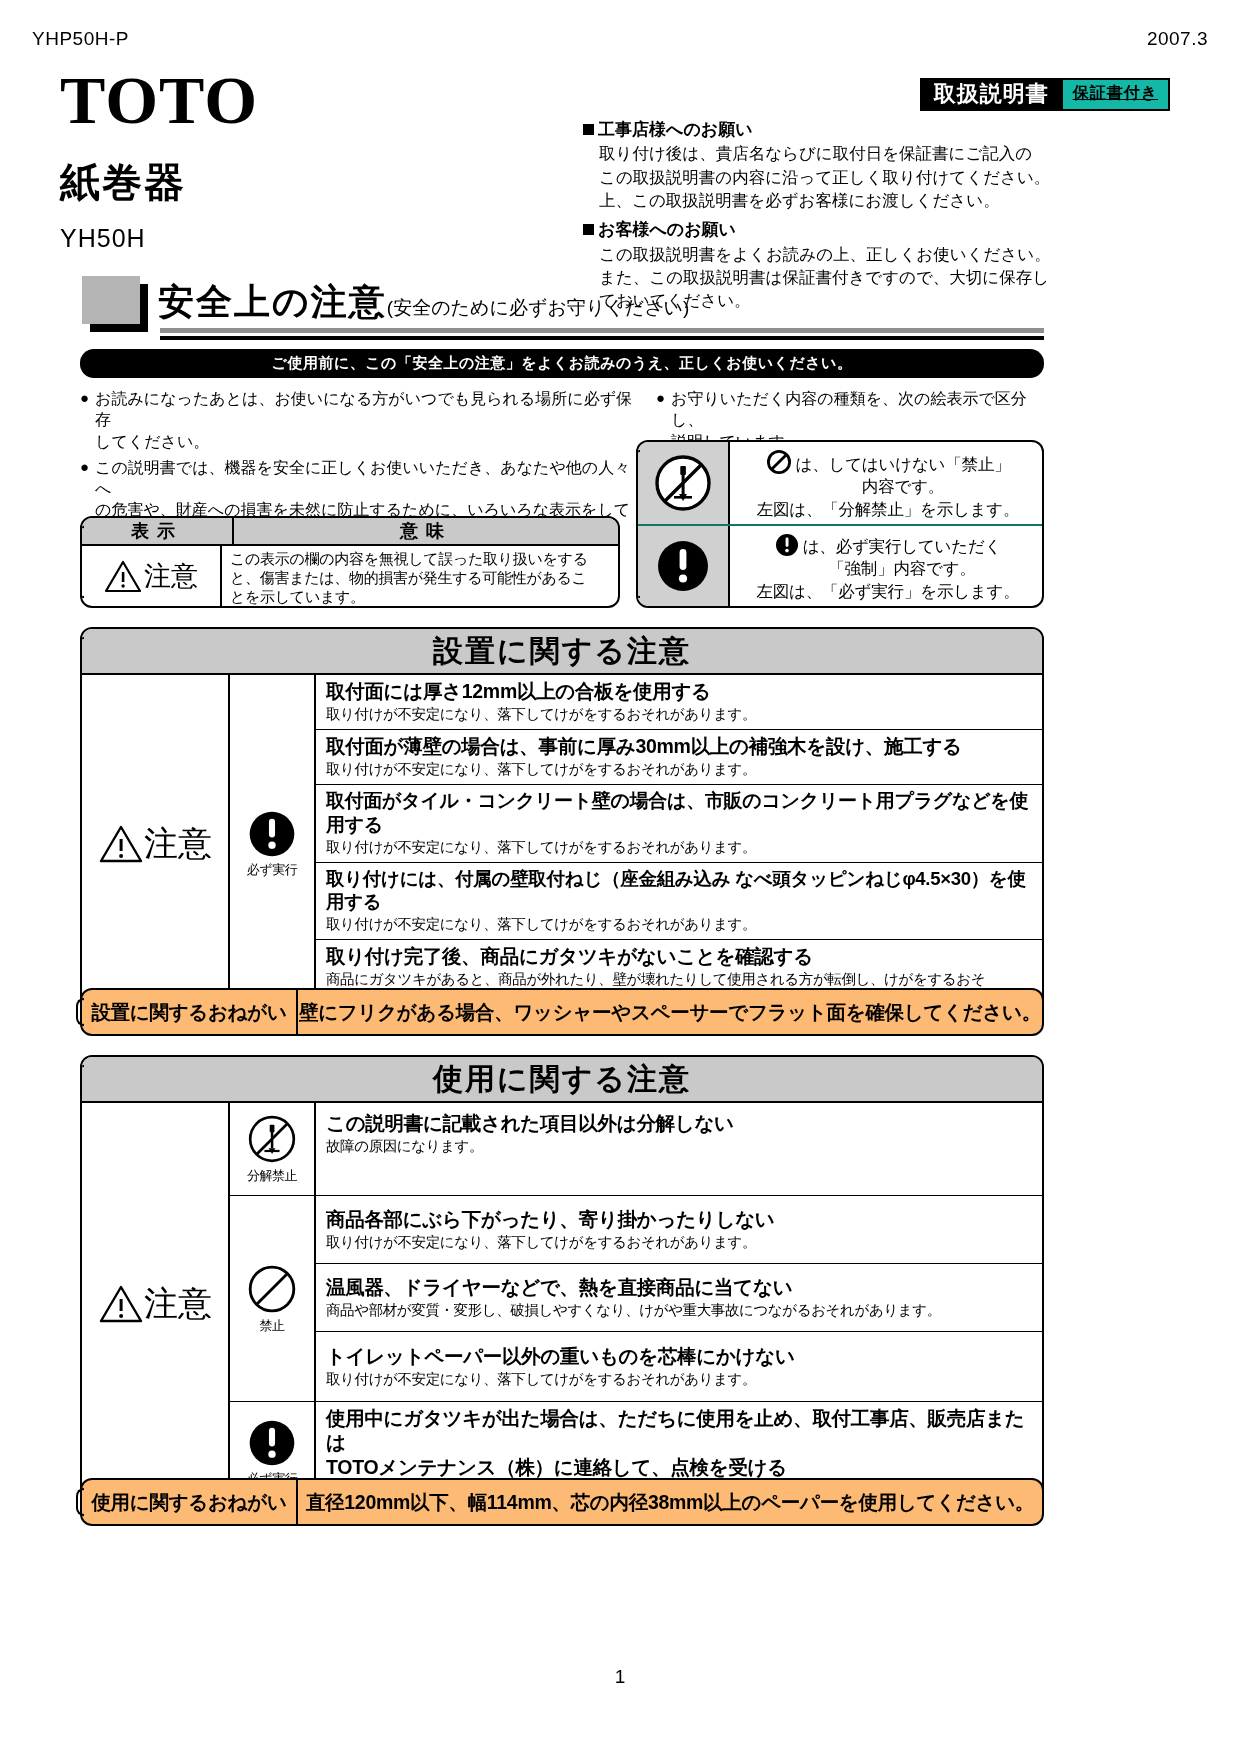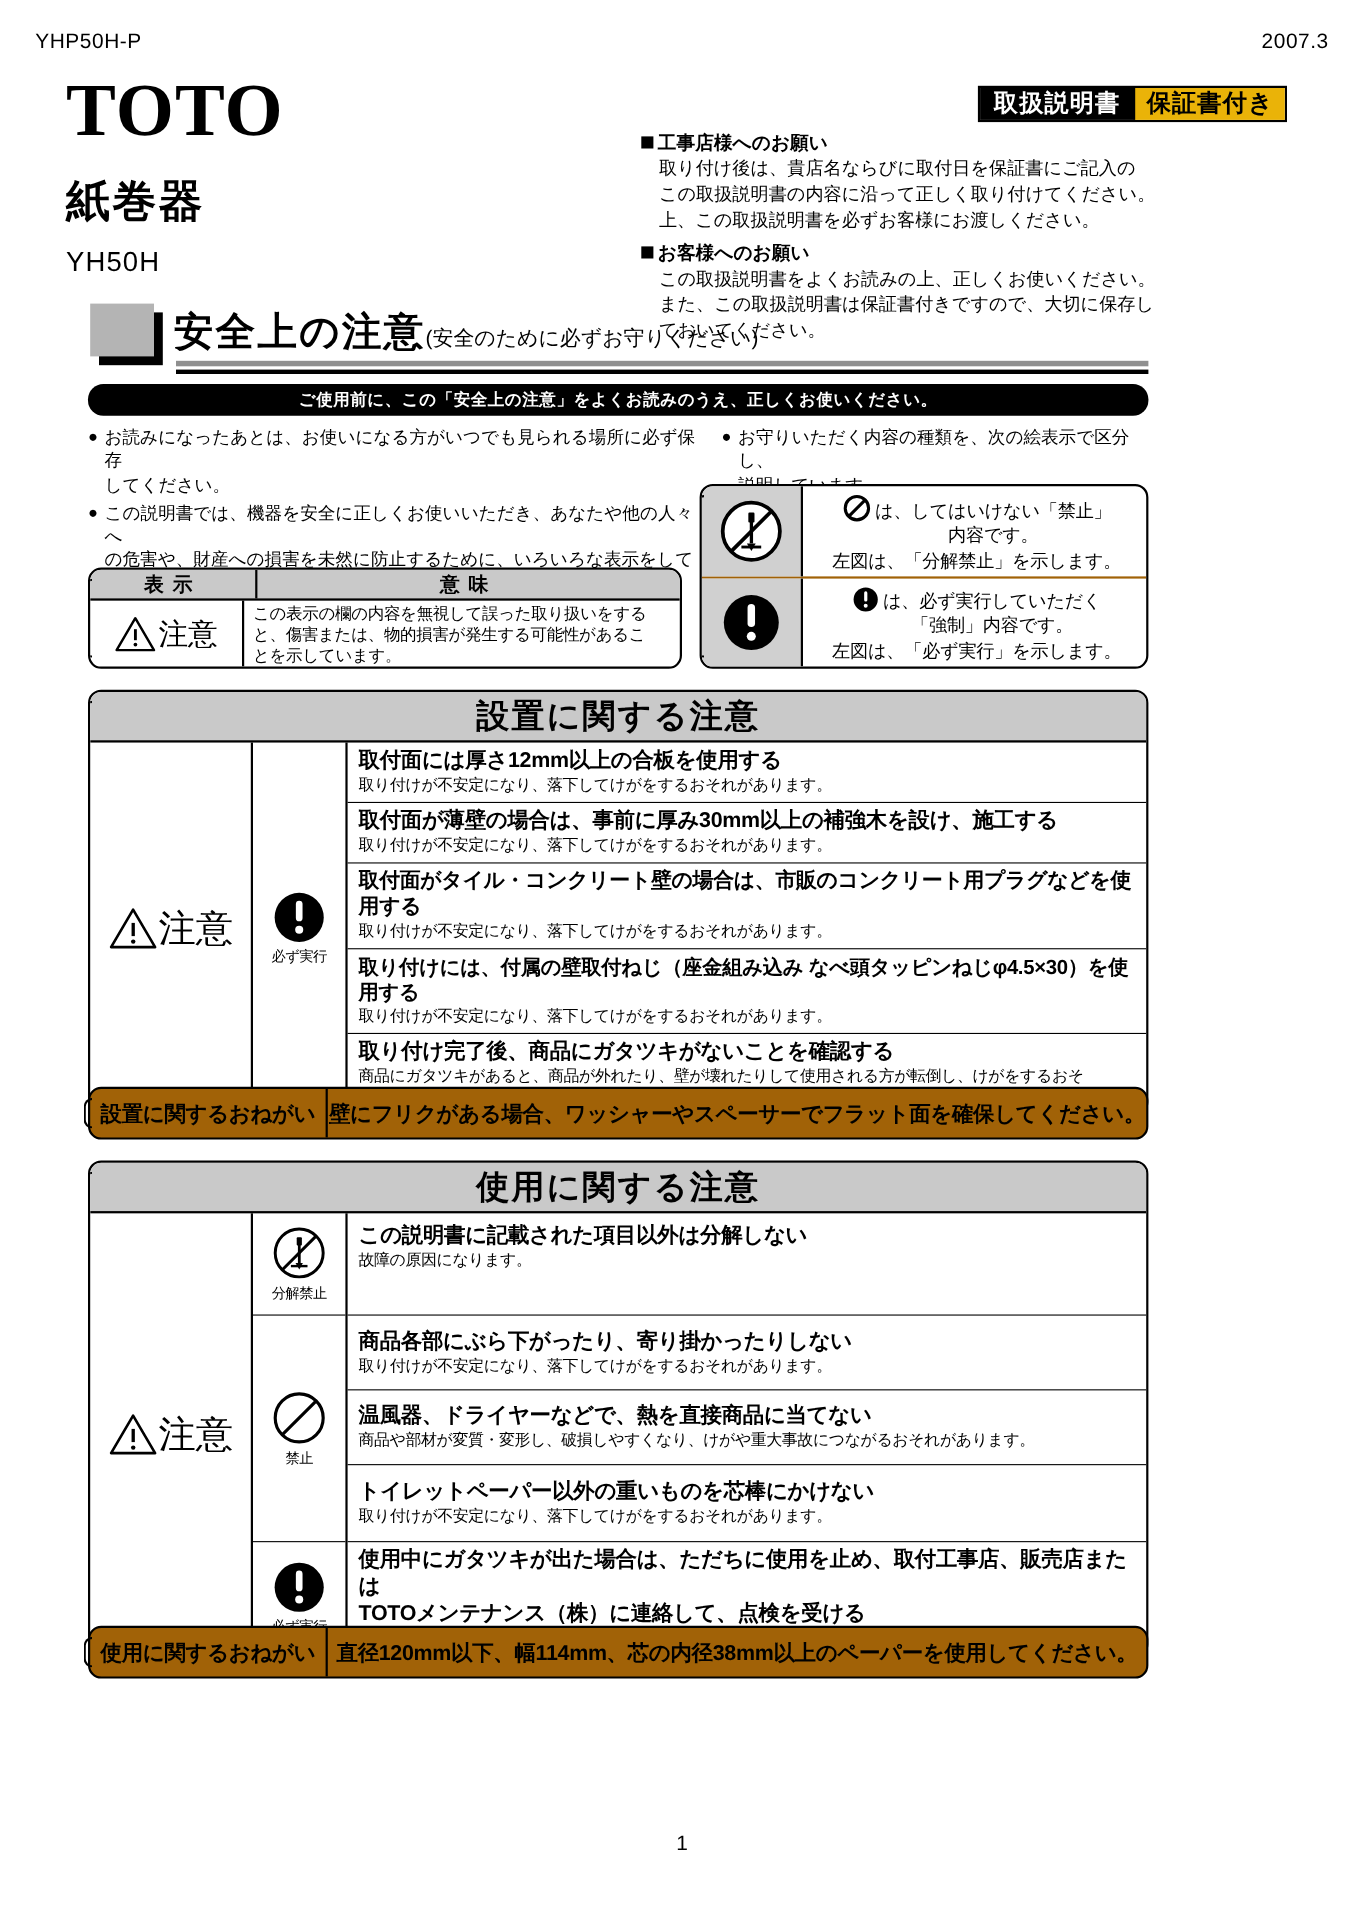--- a/index.html
+++ b/index.html
@@ -17,21 +17,21 @@
   
   .topline { position:absolute; left:0; top:28px; width:1240px; display:flex; justify-content:space-between; padding:0 32px; font-size:19px; letter-spacing:.5px; }
 
   .brandblock { position:absolute; left:60px; top:68px; width:520px; }
   .toto { font-family:"Liberation Serif","DejaVu Serif",serif; font-weight:bold; font-size:68px; line-height:.95; letter-spacing:1px; }
   .prodname { font-size:40px; font-weight:bold; margin-top:22px; letter-spacing:2px; }
   .prodcode { font-size:25px; margin-top:14px; letter-spacing:1px; }
 
   .badge { position:absolute; right:70px; top:78px; display:flex; border:2px solid #000; height:33px; align-items:stretch; }
   .badge .b1 { background:#000; color:#fff; font-size:22px; font-weight:bold; padding:1px 12px 3px; display:flex; align-items:center; letter-spacing:1px; }
-  .badge .b2 { background:#eab308; color:#000; font-size:22px; font-weight:bold; padding:1px 10px 3px; display:flex; align-items:center; letter-spacing:1px; border-left:2px solid #000; }
+  .badge .b2 { background:#14b8a6; color:#000; font-size:16px; font-weight:bold; padding:1px 10px 3px; display:flex; align-items:center; letter-spacing:1px; border-left:2px solid #000;text-decoration:underline; }
 
   .reqblock { position:absolute; left:583px; top:118px; width:600px; font-size:16.5px; line-height:1.42; }
   .req-h { font-weight:bold; font-size:17px; }
   .req-h .sq { display:inline-block; width:11px; height:11px; background:#000; margin-right:4px; }
   .req-b { padding-left:16px; }
   .reqblock .grp2 { margin-top:6px; }
 
   
   .safe-mark { position:absolute; left:82px; top:276px; width:66px; height:56px; }
   .safe-mark .shadow { position:absolute; left:8px; top:8px; width:58px; height:48px; background:#000; }
@@ -66,21 +66,21 @@
   .mt-head .c1 { width:152px; display:flex; align-items:center; justify-content:center; letter-spacing:8px; border-right:2px solid #000; }
   .mt-head .c2 { flex:1; display:flex; align-items:center; justify-content:center; letter-spacing:8px; }
   .mt-body { display:flex; height:60px; }
   .mt-body .c1 { width:140px; display:flex; align-items:center; justify-content:center; gap:2px; border-right:2px solid #000; }
   .mt-body .c2 { flex:1; font-size:15px; line-height:1.25; padding:4px 6px 0 8px; letter-spacing:-.3px; }
   .cautionword { font-size:27px; font-weight:500; letter-spacing:0; }
 
   
   #symbol-legend { left:636px; top:440px; width:408px; height:168px; overflow:hidden; }
   .sl-row { display:flex; height:50%;text-align:center; }
-  .sl-row + .sl-row { border-top:2px solid #a16207; }
+  .sl-row + .sl-row { border-top:2px solid #0f766e; }
   .sl-icon { width:92px; background:#d0d0d0; display:flex; align-items:center; justify-content:center; border-right:2px solid #000; }
   .sl-text { flex:1; font-size:16.5px; line-height:1.35; padding:7px 6px 0 10px; letter-spacing:-.2px; }
   .inl { display:inline-block; vertical-align:-5px; margin-right:4px; }
 
   
   .wtable { position:absolute; left:80px; width:964px; border:2px solid #000; border-radius:12px; overflow:hidden; background:#fff; }
   .wtable::before { content:""; position:absolute; left:-6px; top:8px; bottom:8px; width:6px;
                     border-left:2px solid #000; border-top:2px solid #000; border-bottom:2px solid #000;
                     border-radius:12px 0 0 12px; }
   .wt-title { height:46px; background:#c9c9c9; border-bottom:2px solid #000; display:flex; align-items:center; justify-content:center;
@@ -91,21 +91,21 @@
   .wt-symcell { display:flex; flex-direction:column; align-items:center; justify-content:center; gap:2px; }
   .wt-symcell + .wt-symcell { border-top:1px solid #000; }
   .symlabel { font-size:13px; letter-spacing:-.5px; }
   .wt-rows { flex:1; display:flex; flex-direction:column; }
   .wt-row { padding:4px 8px 5px 10px; display:flex; flex-direction:column; justify-content:center; }
   .wt-row + .wt-row { border-top:1px solid #000; }
   .wt-main { font-size:19.5px; font-weight:bold; letter-spacing:-.3px; line-height:1.25; }
   .wt-sub { font-size:14.5px; letter-spacing:-.4px; line-height:1.28; margin-top:2px; }
 
   
-  .strip { position:absolute; left:80px; width:964px; height:48px; border:2px solid #000; border-radius:12px; display:flex; align-items:stretch; background:#a16207; }
+  .strip { position:absolute; left:80px; width:964px; height:48px; border:2px solid #000; border-radius:12px; display:flex; align-items:stretch; background:#fdba74; }
   .strip::before { content:""; position:absolute; left:-6px; top:8px; bottom:8px; width:6px;
                    border-left:2px solid #000; border-top:2px solid #000; border-bottom:2px solid #000;
                    border-radius:12px 0 0 12px; }
   .strip .s-label { width:216px; border-right:2px solid #000; display:flex; align-items:center; justify-content:center; font-size:19.5px; font-weight:bold; letter-spacing:-.3px; }
   .strip .s-text { flex:1; display:flex; align-items:center; justify-content:center; font-size:19.5px; font-weight:bold; letter-spacing:-.3px; }
 
   .pagenum { position:absolute; left:0; top:1666px; width:1240px; text-align:center; font-size:19px; }
 
   
   svg { display:block; }

